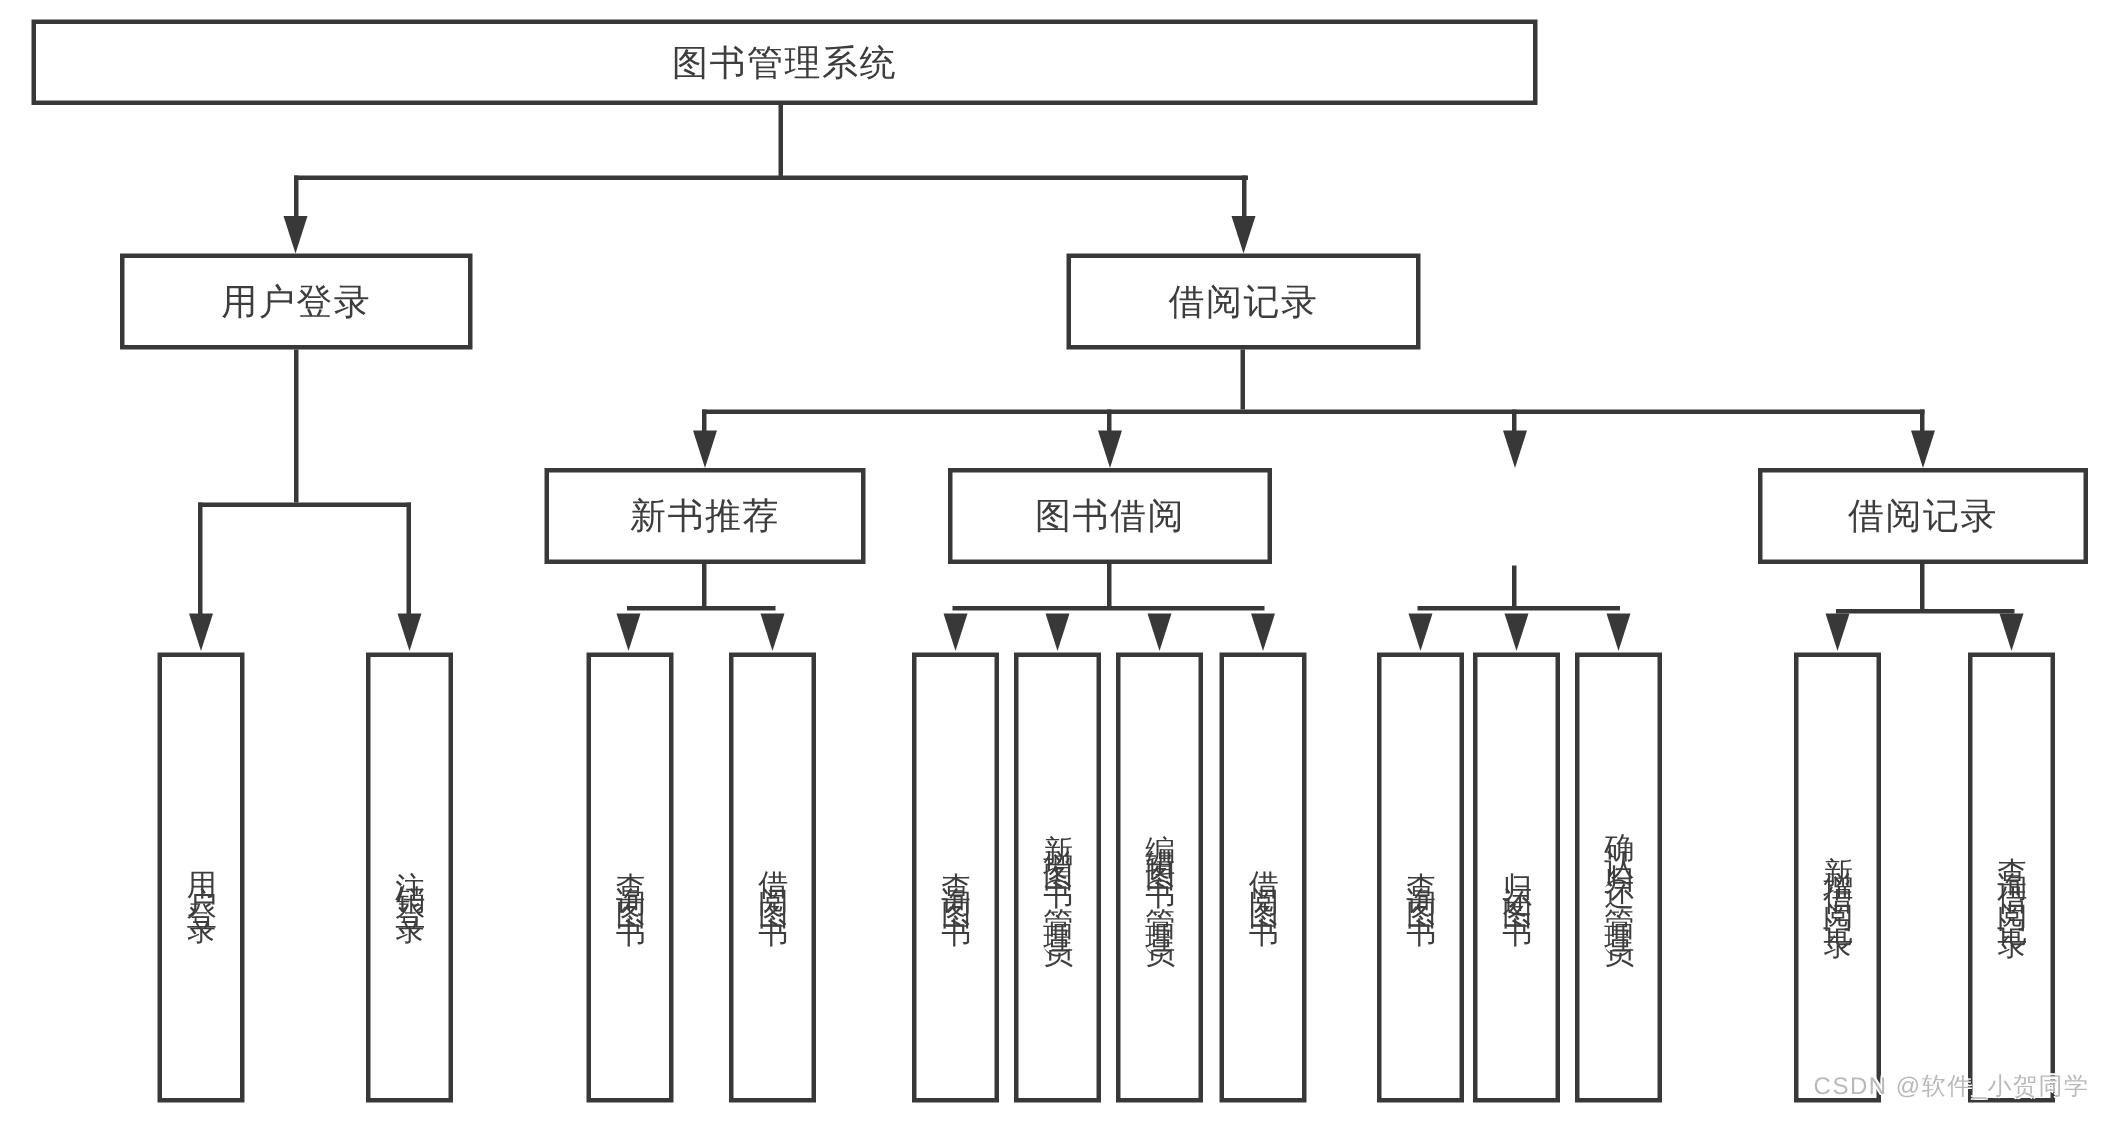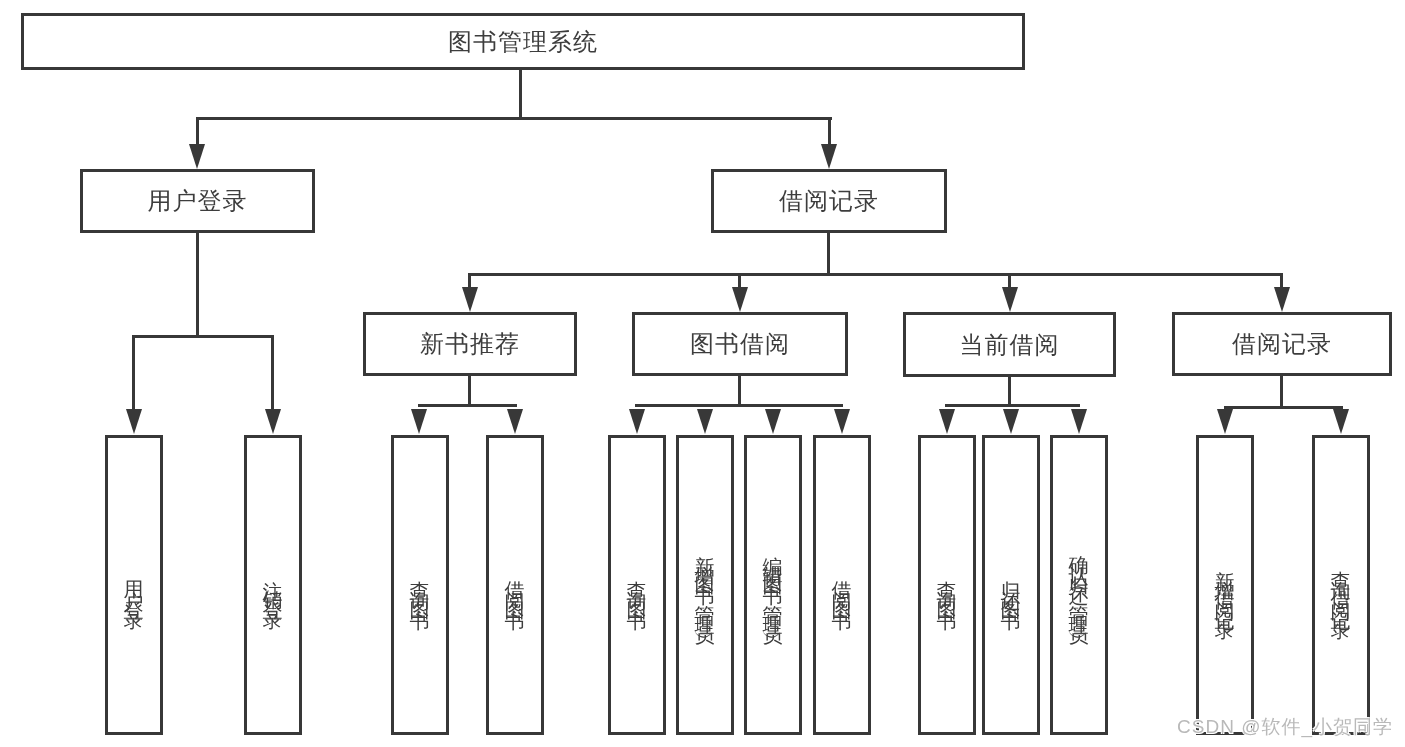--- a/index.html
+++ b/index.html
@@ -28,21 +28,21 @@
   }
   .vline{position:absolute;width:3px;background:var(--line);}
   .hline{position:absolute;height:3px;background:var(--line);}
   .arrow{
     position:absolute;width:0;height:0;
     border-left:8px solid transparent;border-right:8px solid transparent;
     border-top:25px solid var(--line);
   }
   .watermark{
     position:absolute;right:12px;top:714px;z-index:5;
-    color:var(--watermark,#b9b9b9);font-size:19px;letter-spacing:1px;
+    color:var(--watermark,#b9b9b9);font-size:16px;letter-spacing:1px;
     text-shadow:1px 1px 0 #fff,-1px -1px 0 #fff,1px -1px 0 #fff,-1px 1px 0 #fff;
     text-align:center;
   }
 </style>
 </head>
 <body>
 
 <div class="canvas" style="--line: #383838; --text: #3d3d3d; --background: #ffffff; --watermark: #b9b9b9;">
 
   <div class="box" style="left:21px;top:13px;width:1004px;height:57px;">
@@ -79,23 +79,20 @@
   <div class="vline" style="left:1008px;top:273px;height:16px;"></div>
   <div class="arrow" style="left:1002px;top:287px;"></div>
   <div class="vline" style="left:1280px;top:273px;height:16px;"></div>
   <div class="arrow" style="left:1274px;top:287px;"></div>
 
   <div class="box" style="left:632px;top:312px;width:216px;height:64px;">
     <span>图书借阅</span>
   </div>
   <div class="box" style="left:363px;top:312px;width:214px;height:64px;">
     <span>新书推荐</span>
-  </div>
-  <div class="box" style="left:903px;top:312px;width:213px;height:65px;">
-    <span>当前借阅</span>
   </div>
   <div class="box" style="left:1172px;top:312px;width:220px;height:64px;">
     <span>借阅记录</span>
   </div>
 
   <div class="vline" style="left:468px;top:376px;height:30px;"></div>
   <div class="hline" style="left:418px;top:404px;width:99px;"></div>
   <div class="arrow" style="left:411px;top:409px;"></div>
   <div class="arrow" style="left:507px;top:409px;"></div>
 

